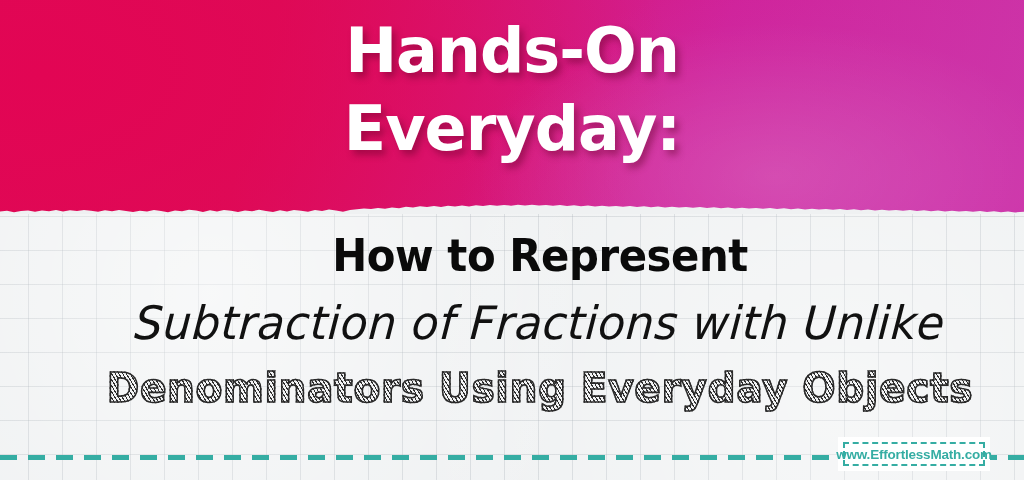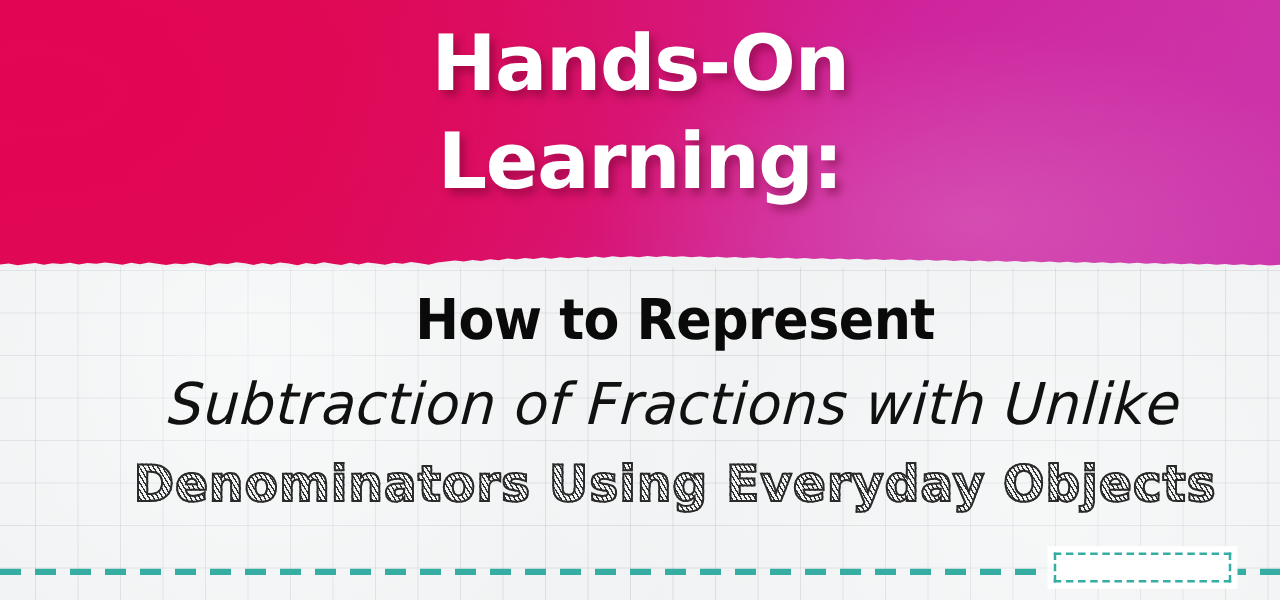--- a/index.html
+++ b/index.html
@@ -194,21 +194,21 @@
   }
 </style>
 </head>
 <body>
 
 <div id="banner">
 
   <div id="hero">
     <div id="hero-sheen"></div>
     <div id="hero-title">Hands-On
-Learning:</div>
+Everyday:</div>
   </div>
 
   <svg id="torn-edge" viewBox="0 0 1024 34" preserveAspectRatio="none">
     <path fill="#EFF1F2" d="
       M0,34
       L0,15.5 L7,14.8 L14,16.2 L21,15.1 L28,14.4 L35,15.8 L42,14.6 L49,15.2
       L56,14.1 L63,15.6 L70,14.3 L77,15.0 L84,13.9 L91,14.8 L98,15.7 L105,14.2
       L112,15.3 L119,14.0 L126,14.9 L133,16.0 L140,14.7 L147,15.4 L154,14.1
       L161,15.1 L168,16.3 L175,14.5 L182,15.2 L189,13.8 L196,14.6 L203,15.9
       L210,14.3 L217,15.5 L224,14.0 L231,14.8 L238,16.1 L245,14.4 L252,15.3
@@ -238,15 +238,16 @@
 
     <div class="paper-line" id="line-2">Subtraction of Fractions with Unlike</div>
 
     <div class="paper-line" id="line-3">Denominators Using Everyday Objects</div>
 
     <div id="teal-rule"></div>
   </div>
 
   <div id="watermark">
     <div id="watermark-border"></div>
+    <span id="watermark-text">www.EffortlessMath.com</span>
   </div>
 
 </div>
 
 </body></html>

